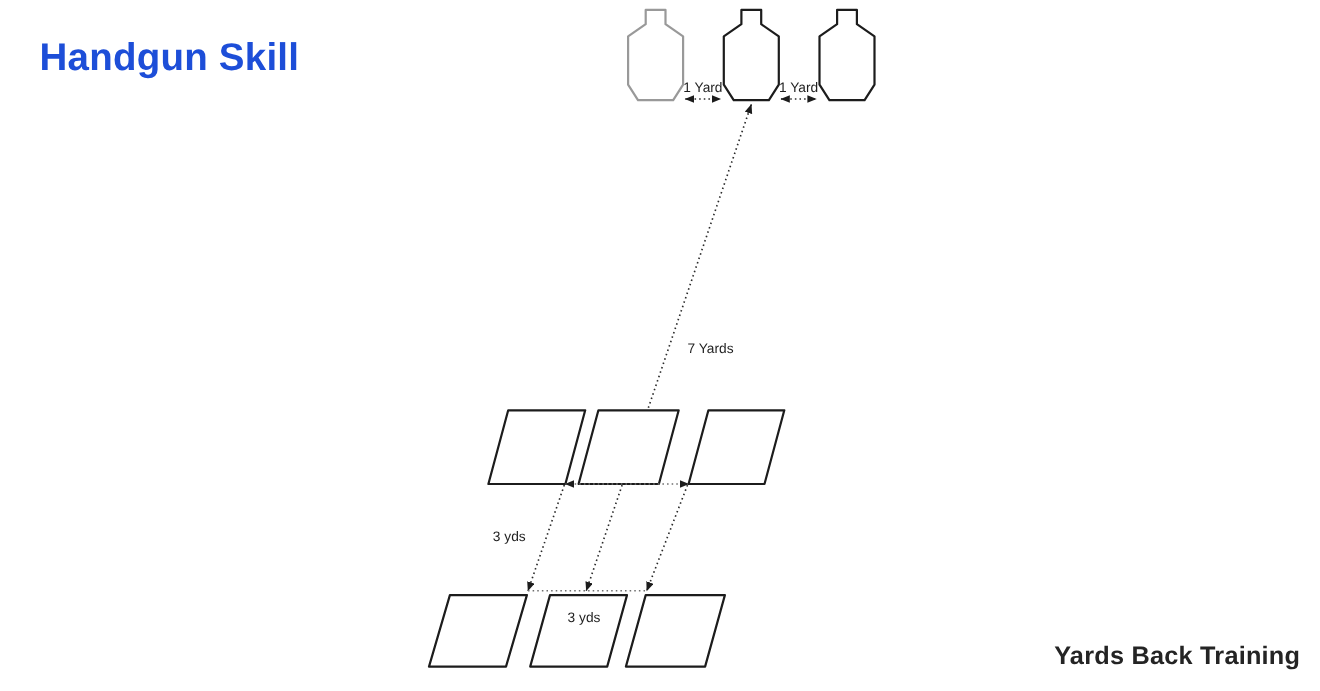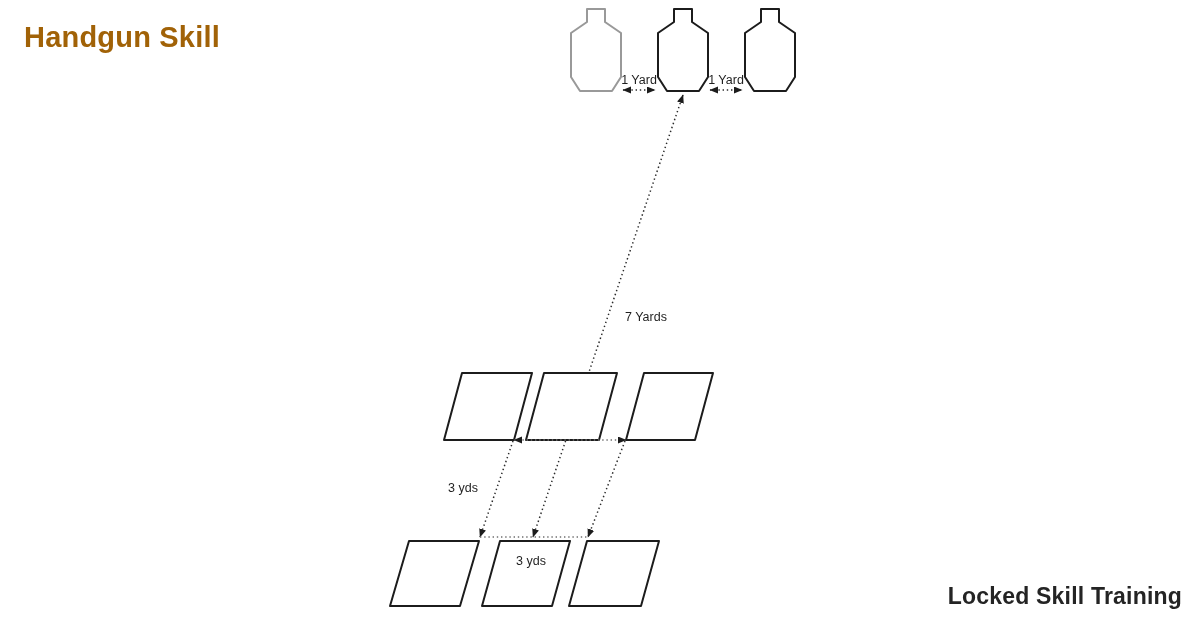--- a/index.html
+++ b/index.html
@@ -12,26 +12,26 @@
     position: relative;
     width: 1200px;
     height: 628px;
     background: #ffffff;
     overflow: hidden;
   }
   .title {
     position: absolute;
     left: 20px;
     top: 14px;
-    margin: 4px;
-    font-size: 29px;
+    margin: 16px;
+    font-size: 35px;
     font-weight: 800;
     line-height: 1.32;
     letter-spacing: 0.2px;
-    color: #a16207;
+    color: #1d4ed8;
   }
   .title span { display: block; }
   .branding {
     position: absolute;
     right: 18px;
     top: 583px;
     font-size: 23px;
     font-weight: 800;
     letter-spacing: 0.2px;
     color: #242424;
@@ -110,15 +110,15 @@
 
     <line class="dotted dotted-light" x1="480" y1="537" x2="588" y2="537"></line>
 
     <polygon class="shape stroke-dark" points="390,606 460,606 479,541 409,541"></polygon>
     <polygon class="shape stroke-dark" points="482,606 552,606 570,541 500,541"></polygon>
     <polygon class="shape stroke-dark" points="569,606 641,606 659,541 587,541"></polygon>
 
     <text class="measure-label" x="516" y="565" text-anchor="start">3 yds</text>
   </svg>
 
-  <div class="branding">Locked Skill Training</div>
+  <div class="branding">Yards Back Training</div>
 
 </div>
 
 </body></html>

